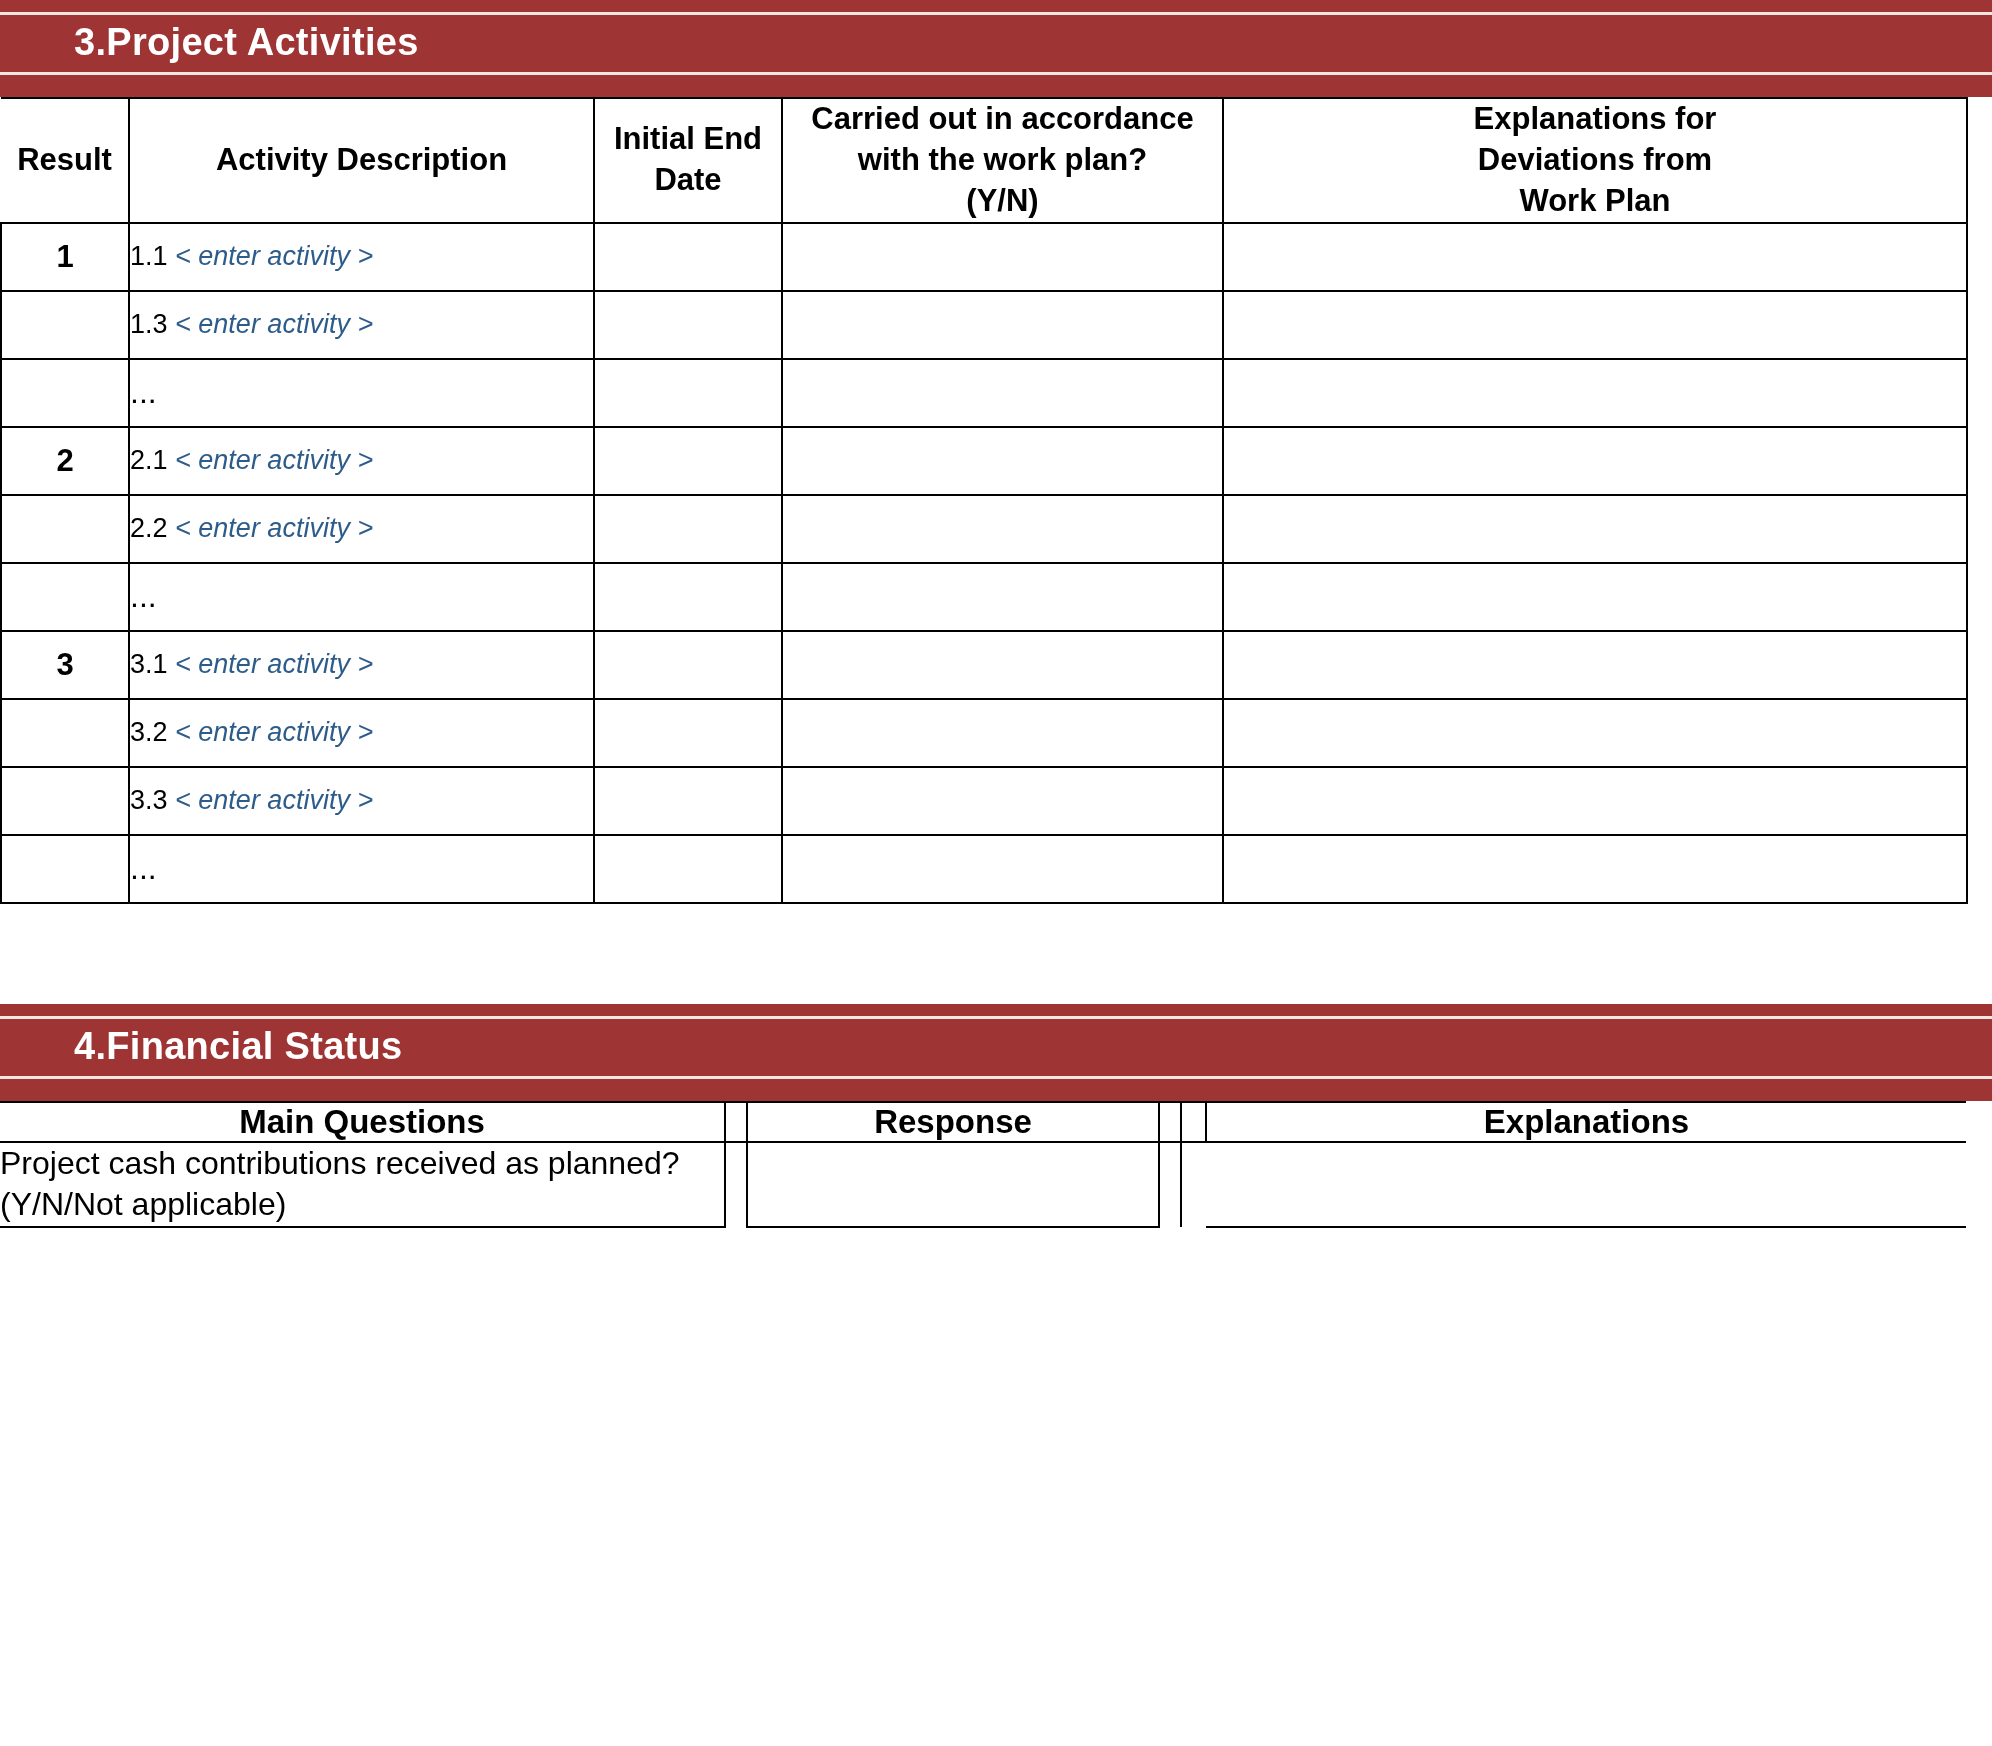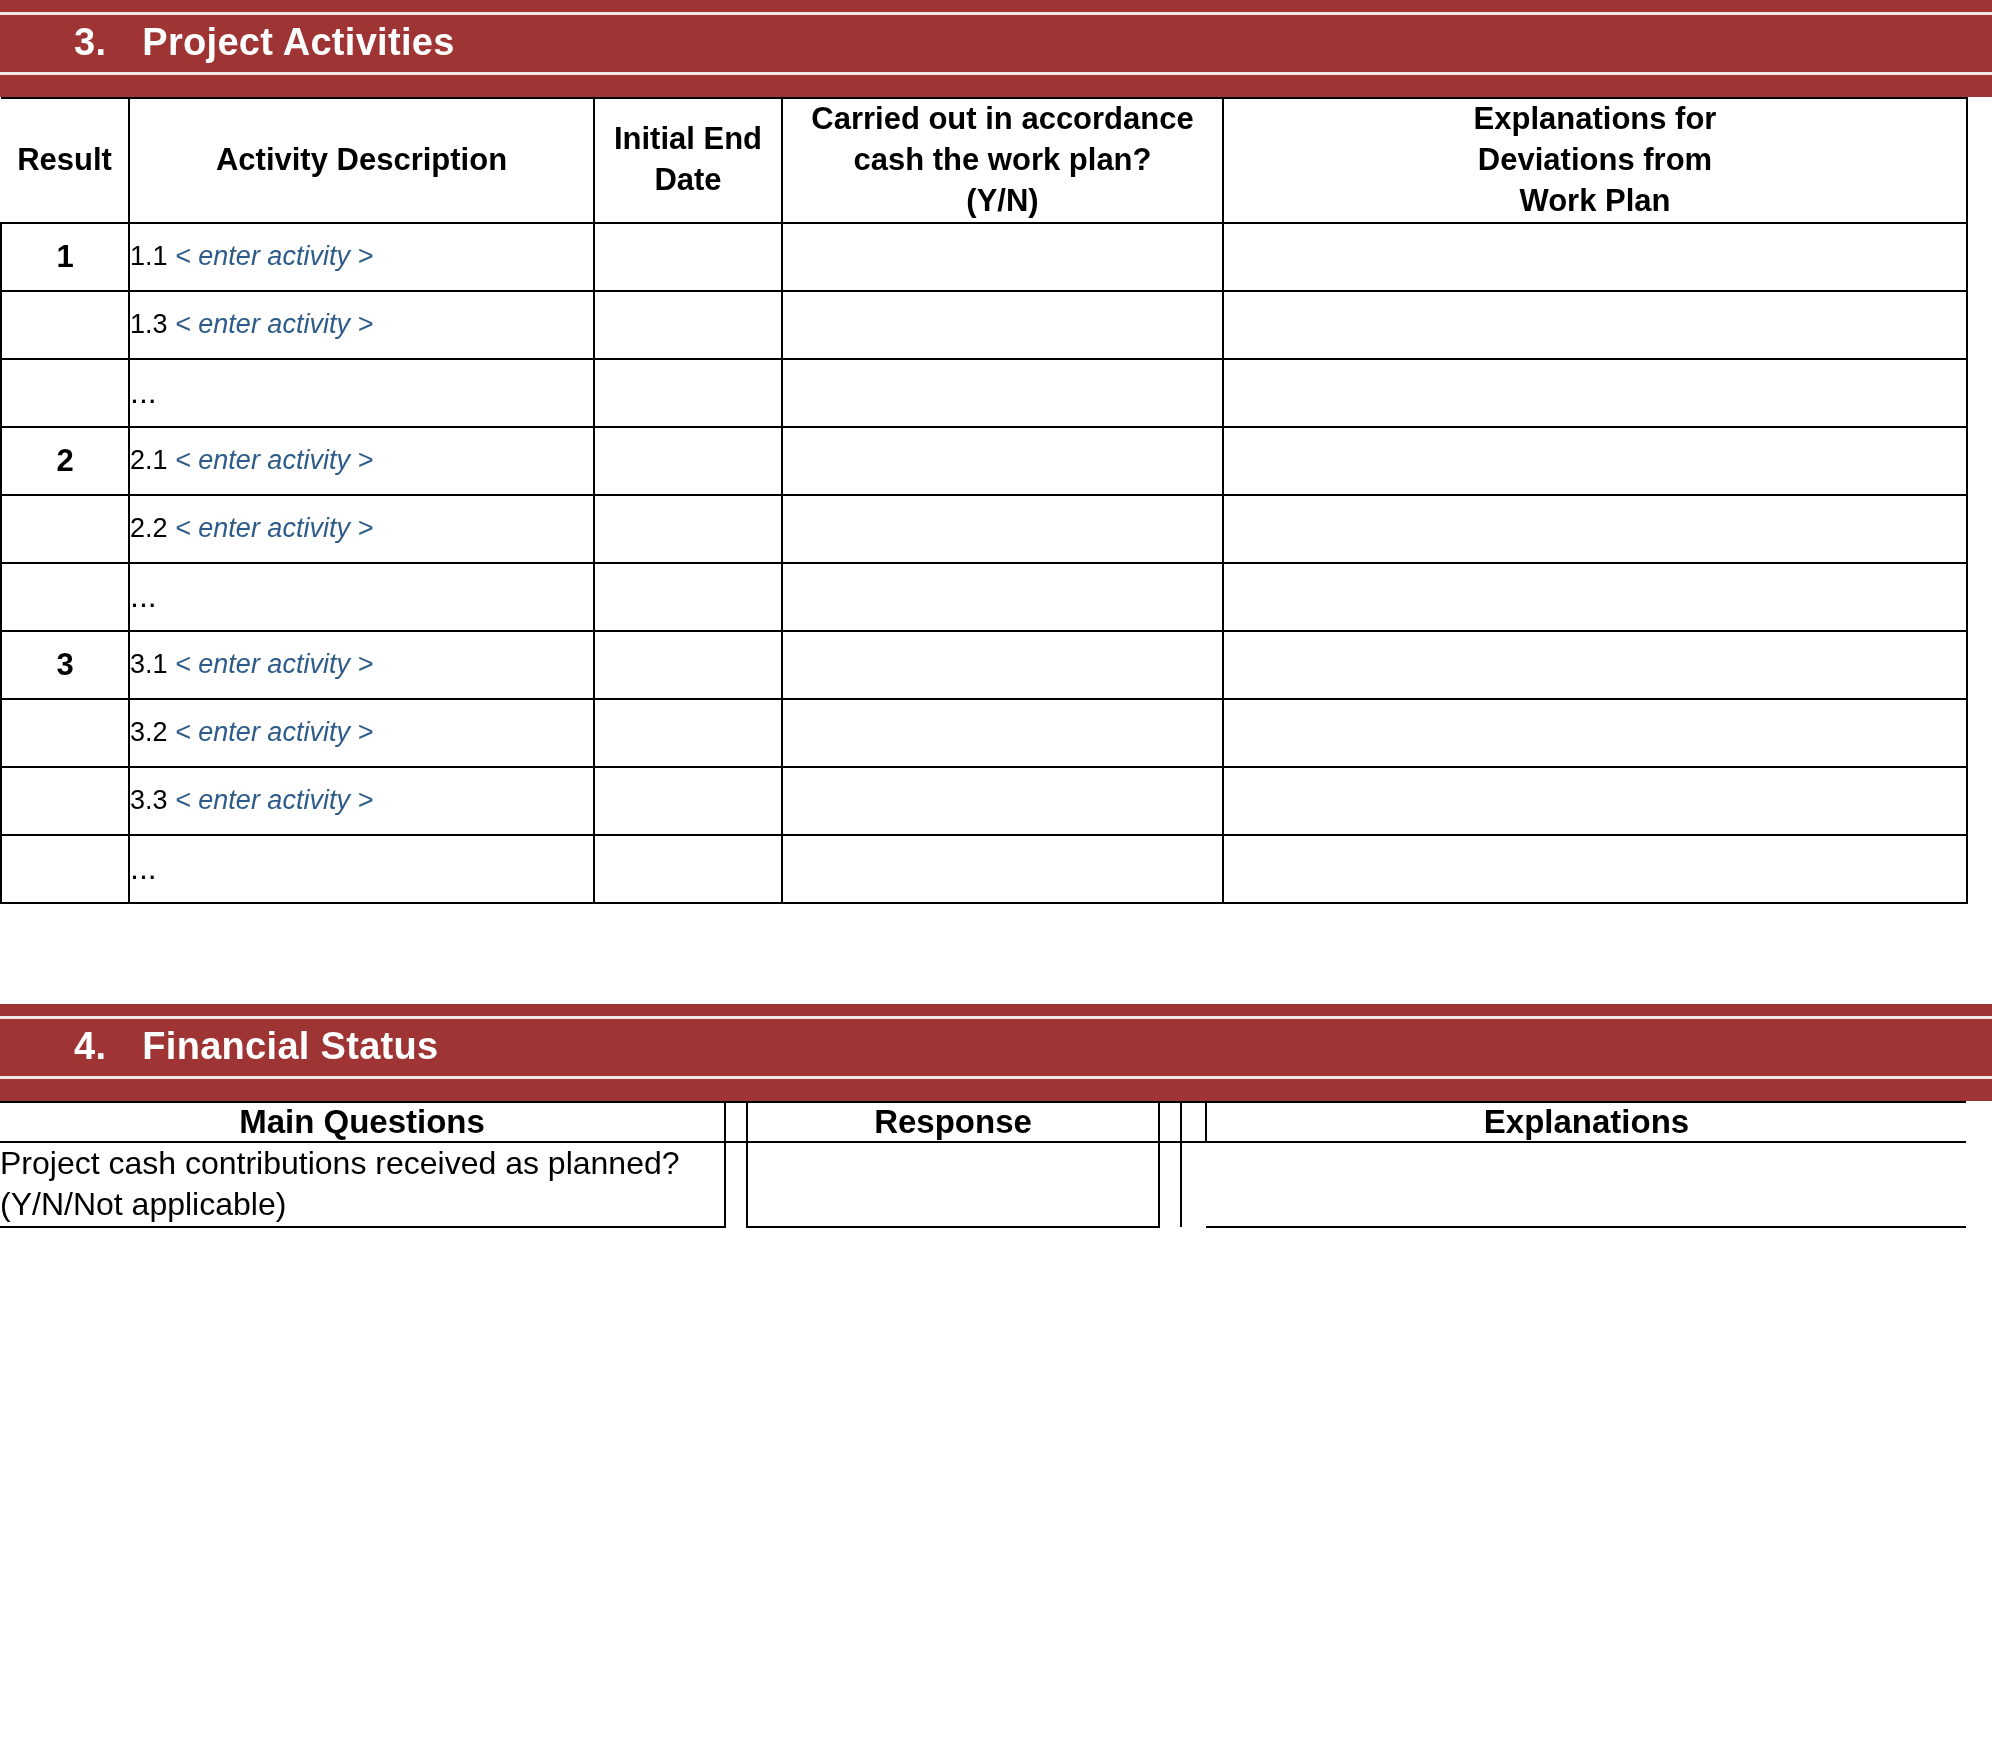--- a/index.html
+++ b/index.html
@@ -45,21 +45,20 @@
     color: #ffffff;
     font-size: 38px;
     font-weight: bold;
     margin-left: 74px;
     letter-spacing: 0.3px;
   }
   .band-title {
     color: #ffffff;
     font-size: 38px;
     font-weight: bold;
-    margin-left: 36px;
     letter-spacing: 0.3px;
   }
   .band-bottom-fill { height: 22px; background: #9E3433; }
 
   
   table.doc-table {
     border-collapse: collapse;
     table-layout: fixed;
     width: 1966px;
     margin: 0;
@@ -188,21 +187,21 @@
         </th>
         <th class="hcell">
           <span class="hline">Activity Description</span>
         </th>
         <th class="hcell">
           <span class="hline">Initial End</span>
           <span class="hline">Date</span>
         </th>
         <th class="hcell">
           <span class="hline">Carried out in accordance</span>
-          <span class="hline">cash the work plan?</span>
+          <span class="hline">with the work plan?</span>
           <span class="hline">(Y/N)</span>
         </th>
         <th class="hcell">
           <span class="hline">Explanations for</span>
           <span class="hline">Deviations from</span>
           <span class="hline">Work Plan</span>
         </th>
       </tr>
     </thead>
     <tbody id="activities-body">

